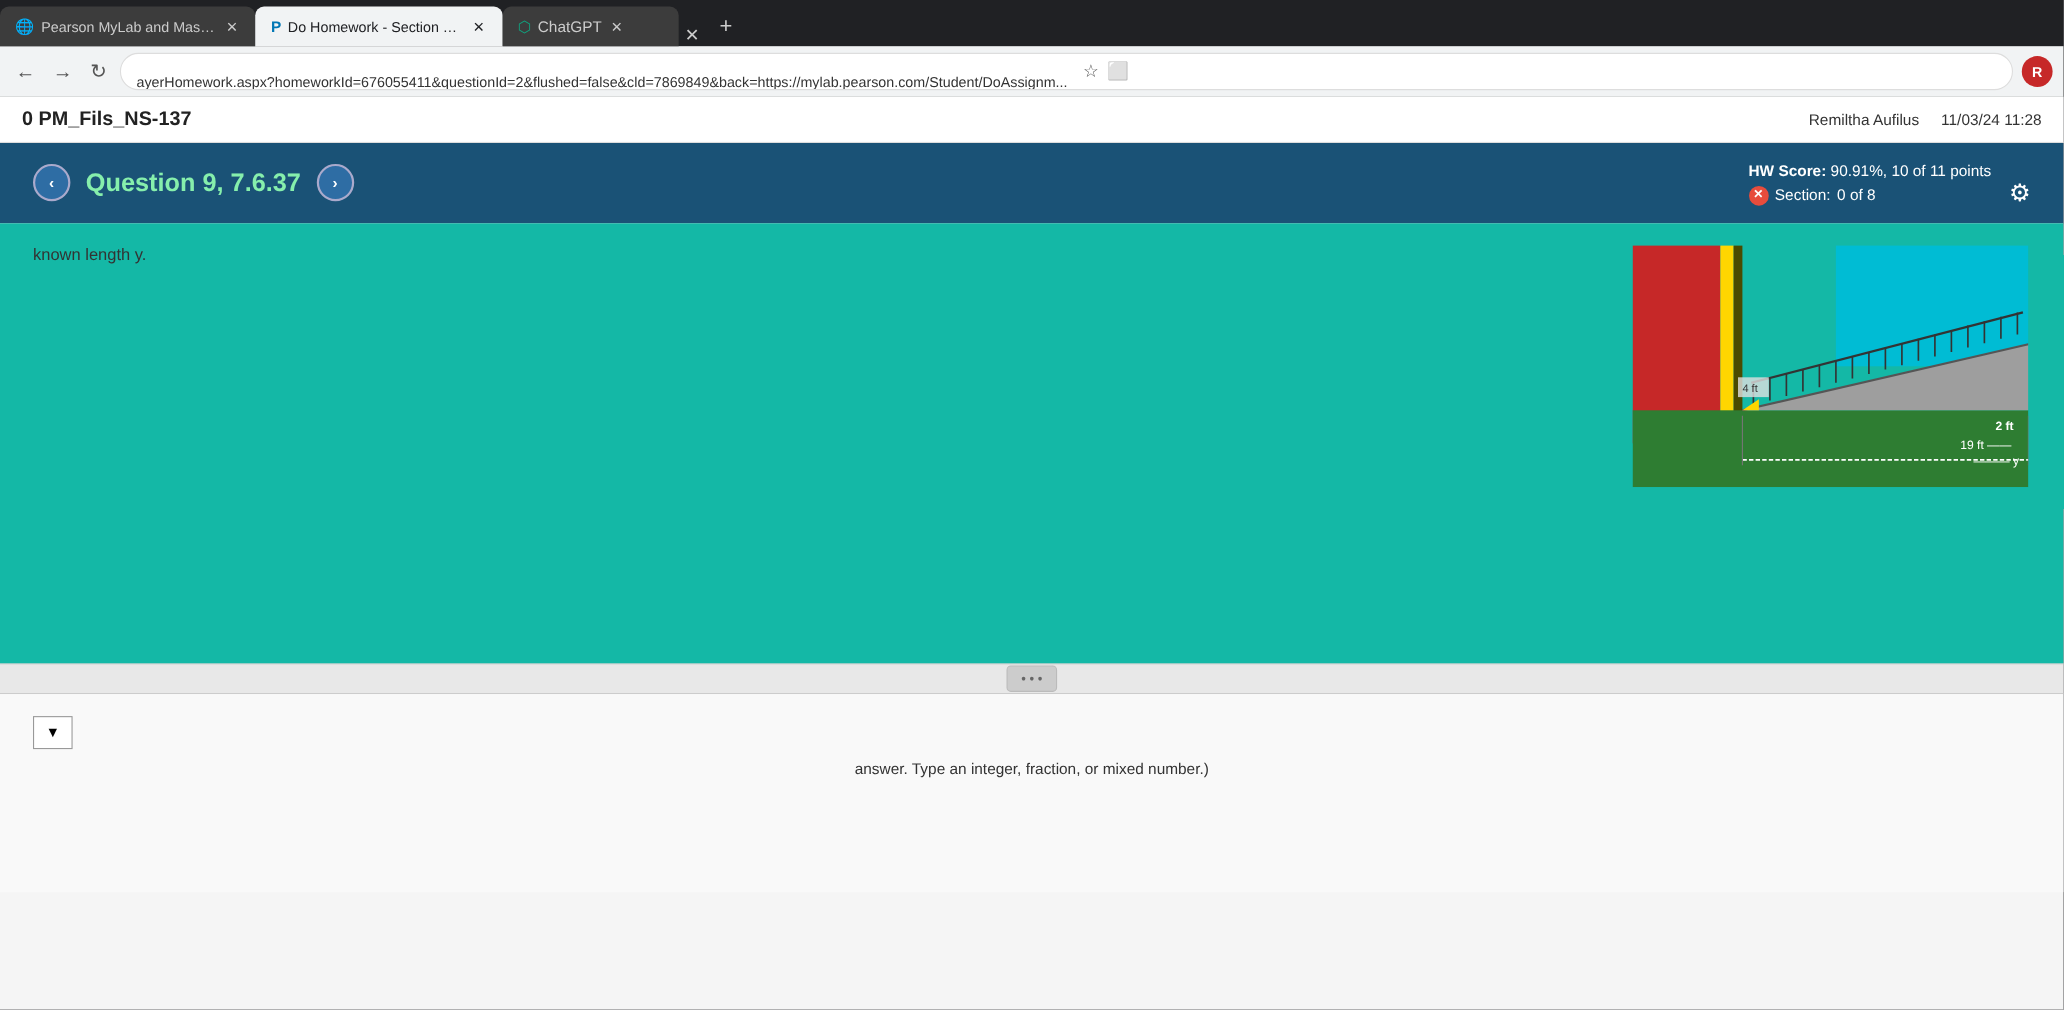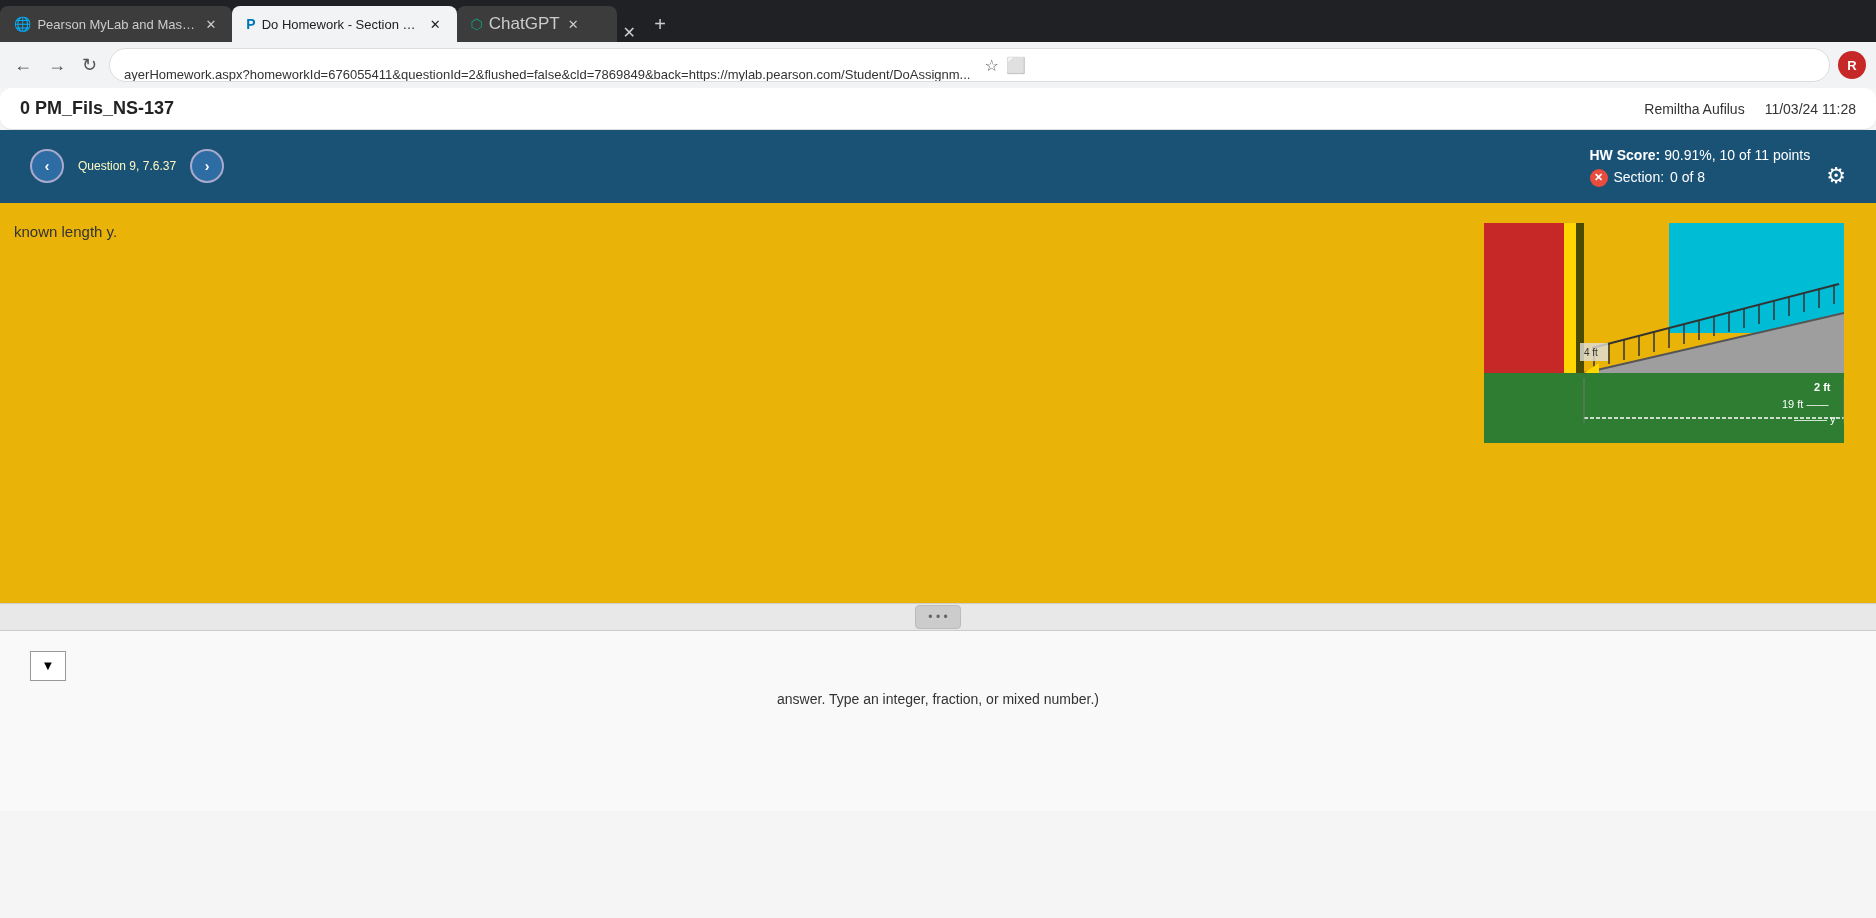--- a/index.html
+++ b/index.html
@@ -113,21 +113,20 @@
     }
 
     
     .page-header {
       background: #fff;
       padding: 10px 20px;
       display: flex;
       justify-content: space-between;
       align-items: center;
       border-bottom: 1px solid #ddd;
-      border-radius: 12px;
     }
     .page-title-text {
       font-size: 18px;
       font-weight: bold;
       color: #222;
     }
     .user-info {
       display: flex;
       gap: 20px;
       font-size: 14px;
@@ -156,23 +155,23 @@
       border: 2px solid #aac;
       color: #fff;
       display: flex;
       align-items: center;
       justify-content: center;
       cursor: pointer;
       font-size: 14px;
       font-weight: bold;
     }
     .question-label {
-      color: #fef9c3;
-      font-size: 12px;
-      font-weight: normal;
+      color: #86efac;
+      font-size: 23px;
+      font-weight: bold;
     }
     .question-nav-right {
       display: flex;
       align-items: flex-end;
       gap: 16px;
     }
     .score-block {
       color: #fff;
       font-size: 14px;
       line-height: 1.6;
@@ -199,22 +198,22 @@
       flex-shrink: 0;
     }
     .gear-icon-btn {
       color: #fff;
       font-size: 22px;
       cursor: pointer;
     }
 
     
     .question-area {
-      background: #eab308;
-      padding: 20px 14px;
+      background: #14b8a6;
+      padding: 20px 30px;
       min-height: 400px;
       position: relative;
       display: flex;
       flex-direction: column;
     }
     .question-text {
       font-size: 15px;
       color: #333;
       margin-bottom: 20px;
     }
@@ -320,21 +319,21 @@
     </div>
 
     <div class="tab active">
       <span style="color:#0077b5; font-size:14px; font-weight:bold;">P</span>
       <span style="font-size:13px; overflow:hidden; text-overflow:ellipsis; white-space:nowrap; max-width:160px;">Do Homework - Section 7.6 Ho</span>
       <button class="tab-x-btn">✕</button>
     </div>
 
     <div class="tab">
       <span style="color:#10a37f; font-size:14px;">⬡</span>
-      <span style="font-size:17px; overflow:hidden; text-overflow:ellipsis; white-space:nowrap; max-width:120px;">ChatGPT</span>
+      <span style="font-size:14px; overflow:hidden; text-overflow:ellipsis; white-space:nowrap; max-width:120px;">ChatGPT</span>
       <button class="tab-x-btn">✕</button>
     </div>
 
     <span style="color:#ccc; font-size:16px; padding:0 6px; cursor:pointer; display:flex; align-items:center;">✕</span>
 
     <button class="new-tab-btn">+</button>
   </div>
 
   <div class="address-bar-row">
 

